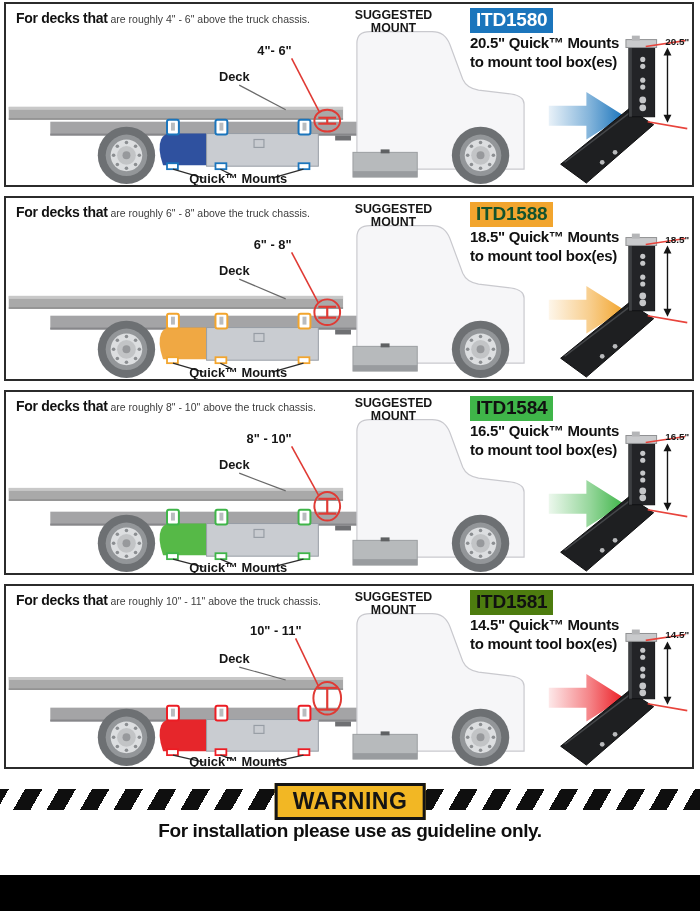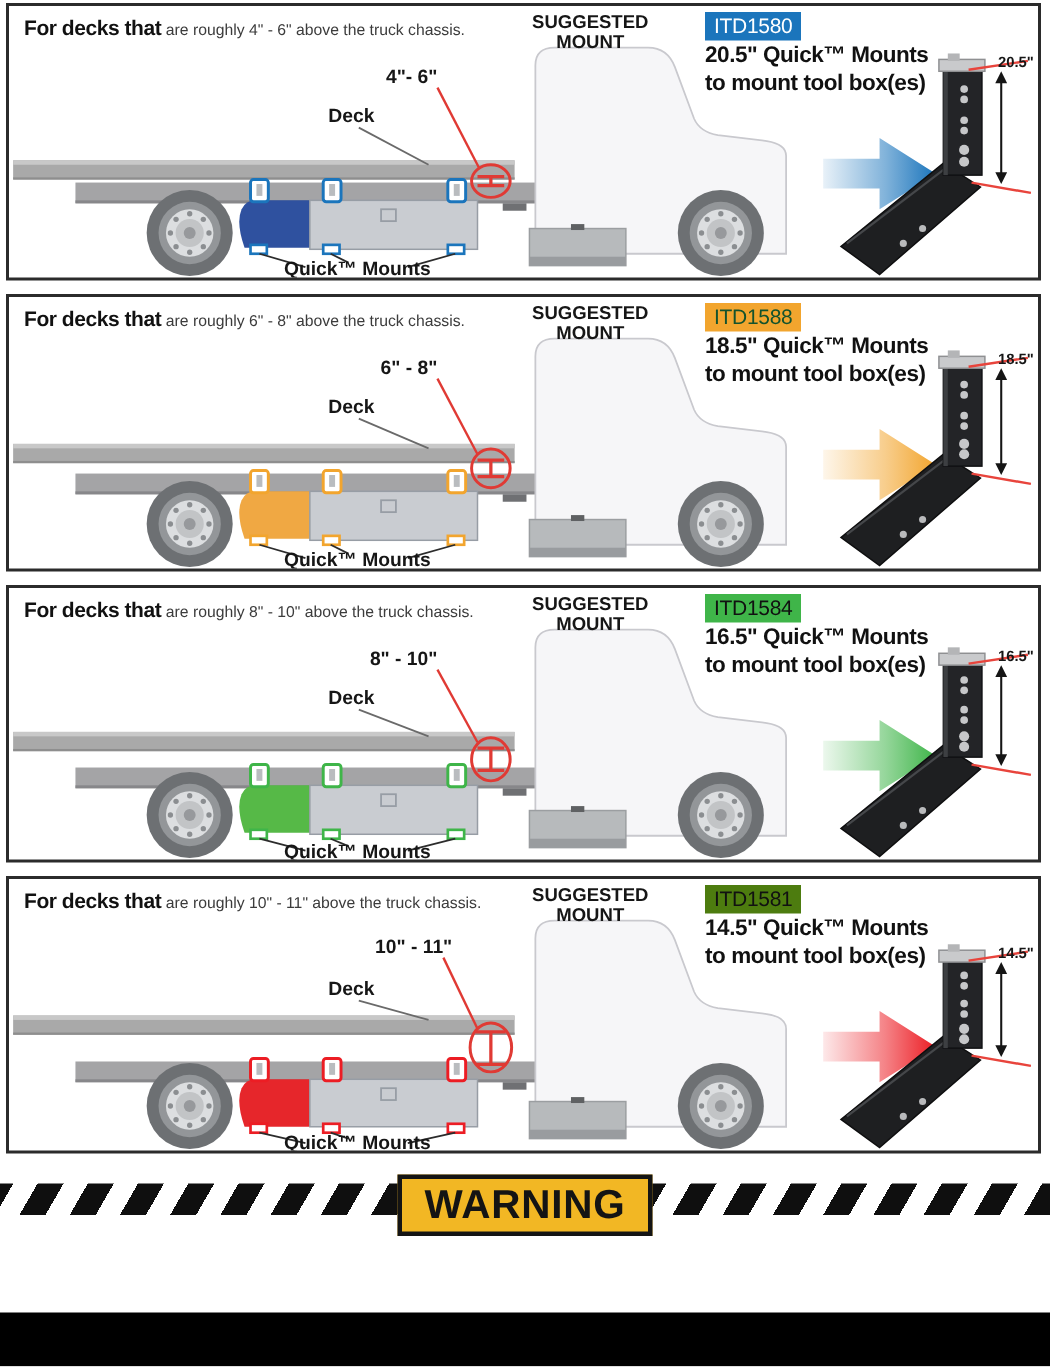--- a/index.html
+++ b/index.html
@@ -4,27 +4,27 @@
 <style>
   html,body{margin:0;padding:0;background:#fff;}
   #page{position:relative;width:700px;height:911px;background:#fff;overflow:hidden;
         font-family:"Liberation Sans",sans-serif;}
   .panel{position:absolute;left:4px;width:690px;height:185px;border:2px solid #2b2b2b;
          background:#fff;box-sizing:border-box;}
   .panel svg{position:absolute;left:0;top:0;width:100%;height:100%;}
   .phead{position:absolute;left:10px;top:6px;z-index:3;color:#3c3c3c;font-size:10.5px;white-space:nowrap;}
   .phead b{font-size:14px;color:#111;letter-spacing:-0.3px;margin-right:3px;}
   .pinfo{position:absolute;left:464px;top:4px;z-index:3;width:200px;}
-  .badge{display:inline-block;padding:1px 6px 2px 6px;font-size:14px;font-weight:normal;letter-spacing:-0.2px;}
+  .badge{display:inline-block;padding:1px 6px 2px 6px;font-size:19px;font-weight:bold;letter-spacing:-0.2px;}
   .pl1,.pl2{font-size:15px;font-weight:bold;color:#111;line-height:1.22;letter-spacing:-0.3px;margin-top:1px;}
   svg text{font-family:"Liberation Sans",sans-serif;font-weight:bold;fill:#161616;}
   .hazard{position:absolute;left:0;top:789px;width:700px;height:21px;
           background:repeating-linear-gradient(-60deg,#0f0f0f 0 15px,#ffffff 15px 29px);}
   .warnbox{position:absolute;left:50%;top:783px;transform:translateX(-50%);z-index:4;
-           border:3px solid #141414;padding:2px 15px;font-size:27px;font-weight:bold;
+           border:3px solid #141414;padding:2px 15px;font-size:23px;font-weight:bold;
            color:#141414;letter-spacing:0.5px;}
   .guideline{position:absolute;left:0;top:820px;width:700px;text-align:center;
              font-size:19px;font-weight:bold;color:#0e0e0e;letter-spacing:-0.4px;}
   .blackbar{position:absolute;left:0;top:875px;width:700px;height:36px;background:#000;}
 </style>
 </head>
 <body>
 
 <div id="page">
 
@@ -539,15 +539,16 @@
         <line x1="666" y1="62" x2="666" y2="114" stroke="#151515" stroke-width="1.4"></line>
         <polygon points="666,56 662,64 670,64" fill="#151515"></polygon>
           <polygon points="666,120 662,112 670,112" fill="#151515"></polygon>
         <text x="688" y="53" text-anchor="end" font-size="10">14.5"</text>
       </g>
     </svg>
   </div>
 
   <div class="hazard"></div>
   <div class="warnbox" style="background: rgb(242, 183, 36);">WARNING</div>
+  <div class="guideline">For installation please use as guideline only.</div>
   <div class="blackbar"></div>
 
 </div>
 
 </body></html>

